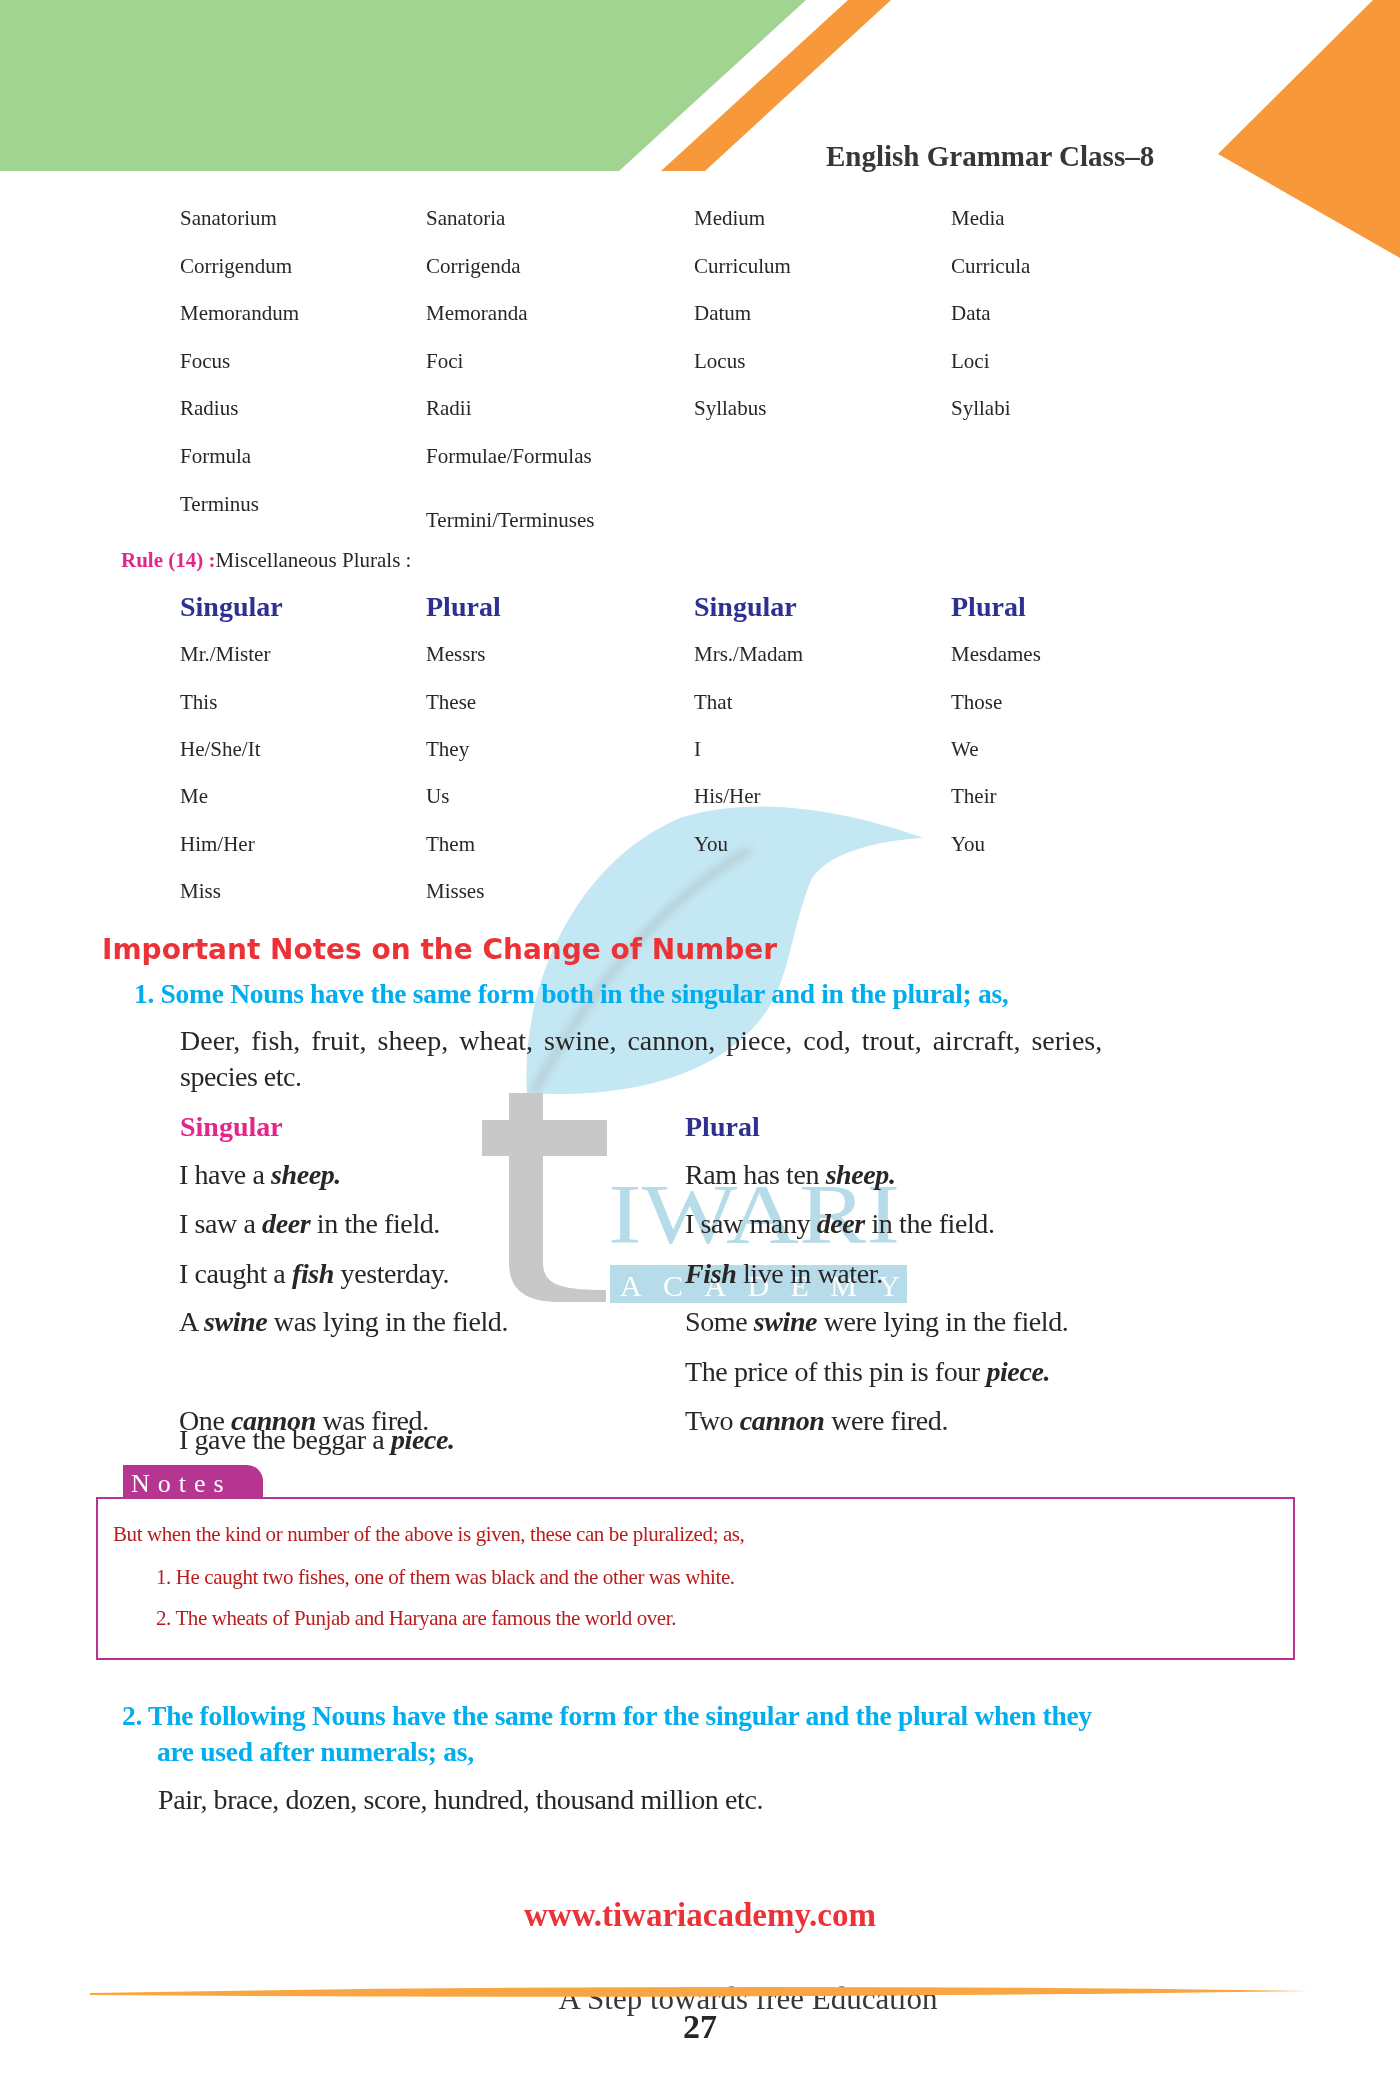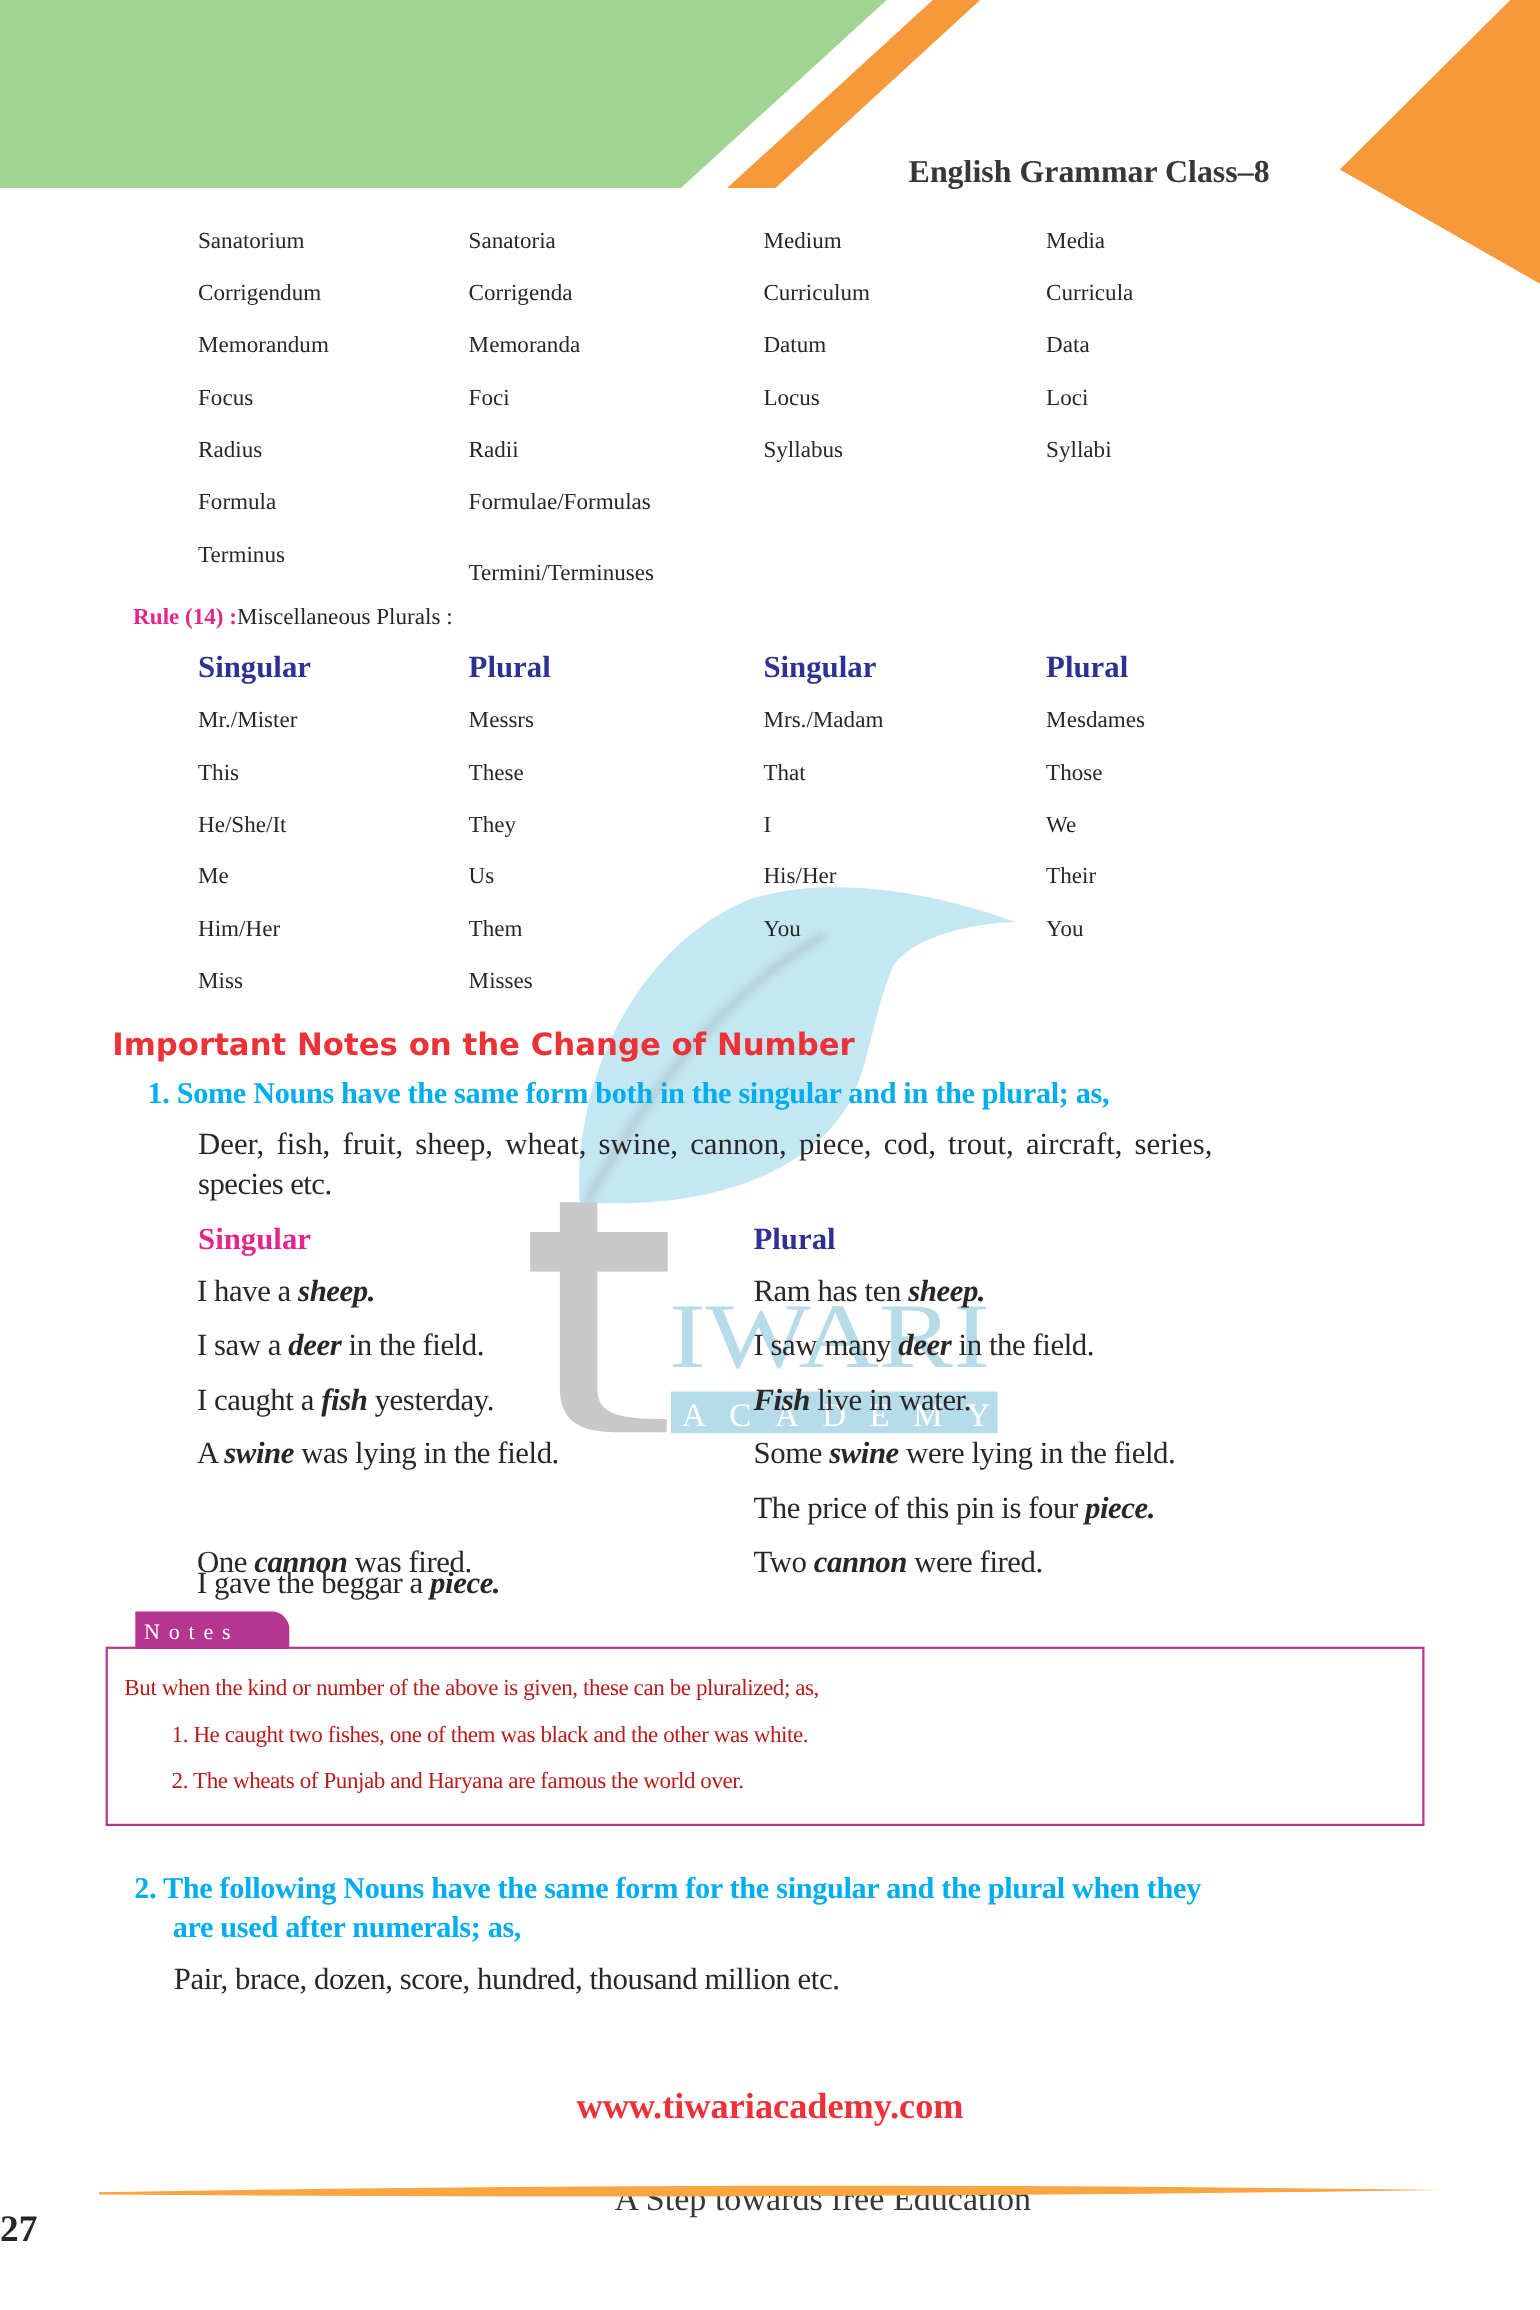--- a/index.html
+++ b/index.html
@@ -14,25 +14,25 @@
   .pink { color:var(--pink); }
   .rule { font-family:Liberation Serif, serif; font-size:21px; line-height:34px; transform:translateY(-17px); }
   .rule .lbl { color:var(--pink); font-weight:bold; }
   .h-red { font-family:"DejaVu Sans", sans-serif; font-weight:bold; font-size:28px; line-height:34px; transform:translateY(-17px); color:var(--red); }
   .h-cyan { font-family:"Liberation Serif", serif; font-weight:bold; font-size:27.5px; line-height:34px; transform:translateY(-17px); color:var(--cyan); letter-spacing:-0.3px; }
   .body-txt { font-family:"Liberation Serif", serif; font-size:28px; line-height:34px; transform:translateY(-17px); color:#2b2626; }
   .sent { font-family:"Liberation Serif", serif; font-size:28px; line-height:34px; transform:translateY(-17px); color:#2b2626; letter-spacing:-0.4px; }
   .sent i { font-weight:bold; }
   .notes-box { position:absolute; left:96px; top:1497px; width:1199px; height:163px; border:2px solid var(--magenta); box-sizing:border-box; }
   .notes-tab { position:absolute; left:123px; top:1465px; width:140px; height:34px; background:var(--magenta); border-top-right-radius:16px;
-               color:#ffffff; font-family:"Liberation Serif", serif; font-size:20px; line-height:38px; letter-spacing:8px; padding-left:8px; box-sizing:border-box; }
+               color:#ffffff; font-family:"Liberation Serif", serif; font-size:26px; line-height:38px; letter-spacing:8px; padding-left:8px; box-sizing:border-box; }
   .notes-txt { font-family:"Liberation Serif", serif; font-size:21px; line-height:34px; transform:translateY(-17px); color:#b91c1c; letter-spacing:-0.4px; }
   .footer-url { font-family:"Liberation Serif", serif; font-weight:bold; font-size:33px; color:var(--red); left:0; width:1400px; text-align:center; line-height:40px; transform:translateY(-20px); }
   .footer-tag { font-family:"Liberation Serif", serif; font-size:31px; color:#3a3536; left:0; width:1400px; text-align:center; line-height:40px; transform:translateY(-20px); }
-  .page-num { font-family:"Liberation Serif", serif; font-weight:bold; font-size:34px; color:#2b2626; left:0; width:1400px; line-height:40px; transform:translateY(-20px); }
+  .page-num { font-family:"Liberation Serif", serif; font-weight:bold; font-size:34px; color:#2b2626; left:0; width:1400px; text-align:center; line-height:40px; transform:translateY(-20px); }
   :root { --navy:#2e3192; --pink:#e4268c; --red:#ec3237; --cyan:#00adee; --magenta:#b63591; }
 </style>
 </head>
 <body>
 
 <svg class="deco" width="1400" height="260" viewBox="0 0 1400 260">
   <polygon points="0,0 806,0 619,171 0,171" fill="#a1d391"></polygon>
   <polygon points="848,0 891,0 705,171 661,171" fill="#f7983a"></polygon>
   <polygon points="1373,0 1400,0 1400,258 1218,154" fill="#f7983a"></polygon>
 </svg>

